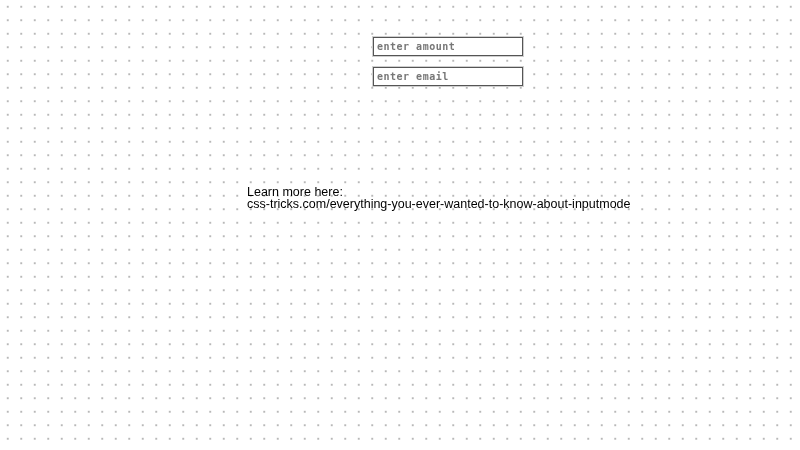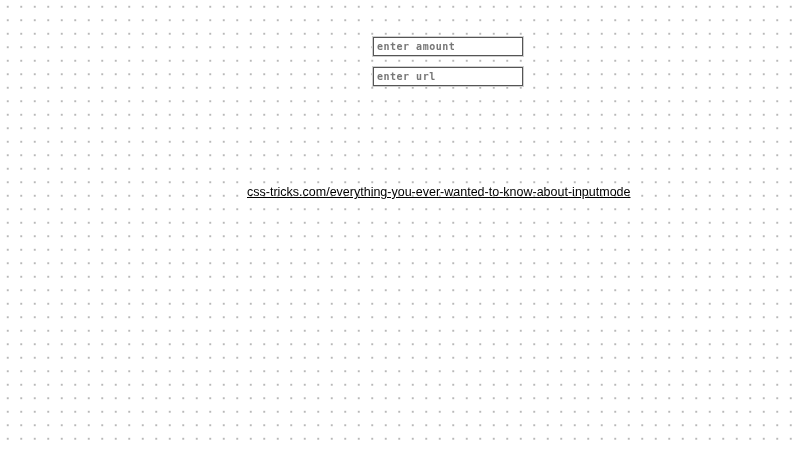--- a/index.html
+++ b/index.html
@@ -21,25 +21,26 @@
     padding: 0 3px;
     font-family: "DejaVu Sans Mono", monospace;
     font-size: 10px; letter-spacing: 0.5px;
     color: #333;
   }
   .field::placeholder { color: #777; font-weight: bold; }
   .learn {
     position: absolute; left: 247px; top: 186px;
     font-size: 12.5px; line-height: 12px; color: #000;
   }
-  .learn a { color: #000; text-decoration: underline; }
+  .learn a { color: #000; }
 </style>
 </head>
 <body>
 
 <div class="form">
   <input class="field" type="text" placeholder="enter amount" style="">
-  <input class="field" type="text" placeholder="enter url" style="">
+  <input class="field" type="text" placeholder="enter email" style="">
 </div>
 
 <div class="learn">
+  <div>Learn more here:</div>
   <a>css-tricks.com/everything-you-ever-wanted-to-know-about-inputmode</a>
 </div>
 
 </body></html>

